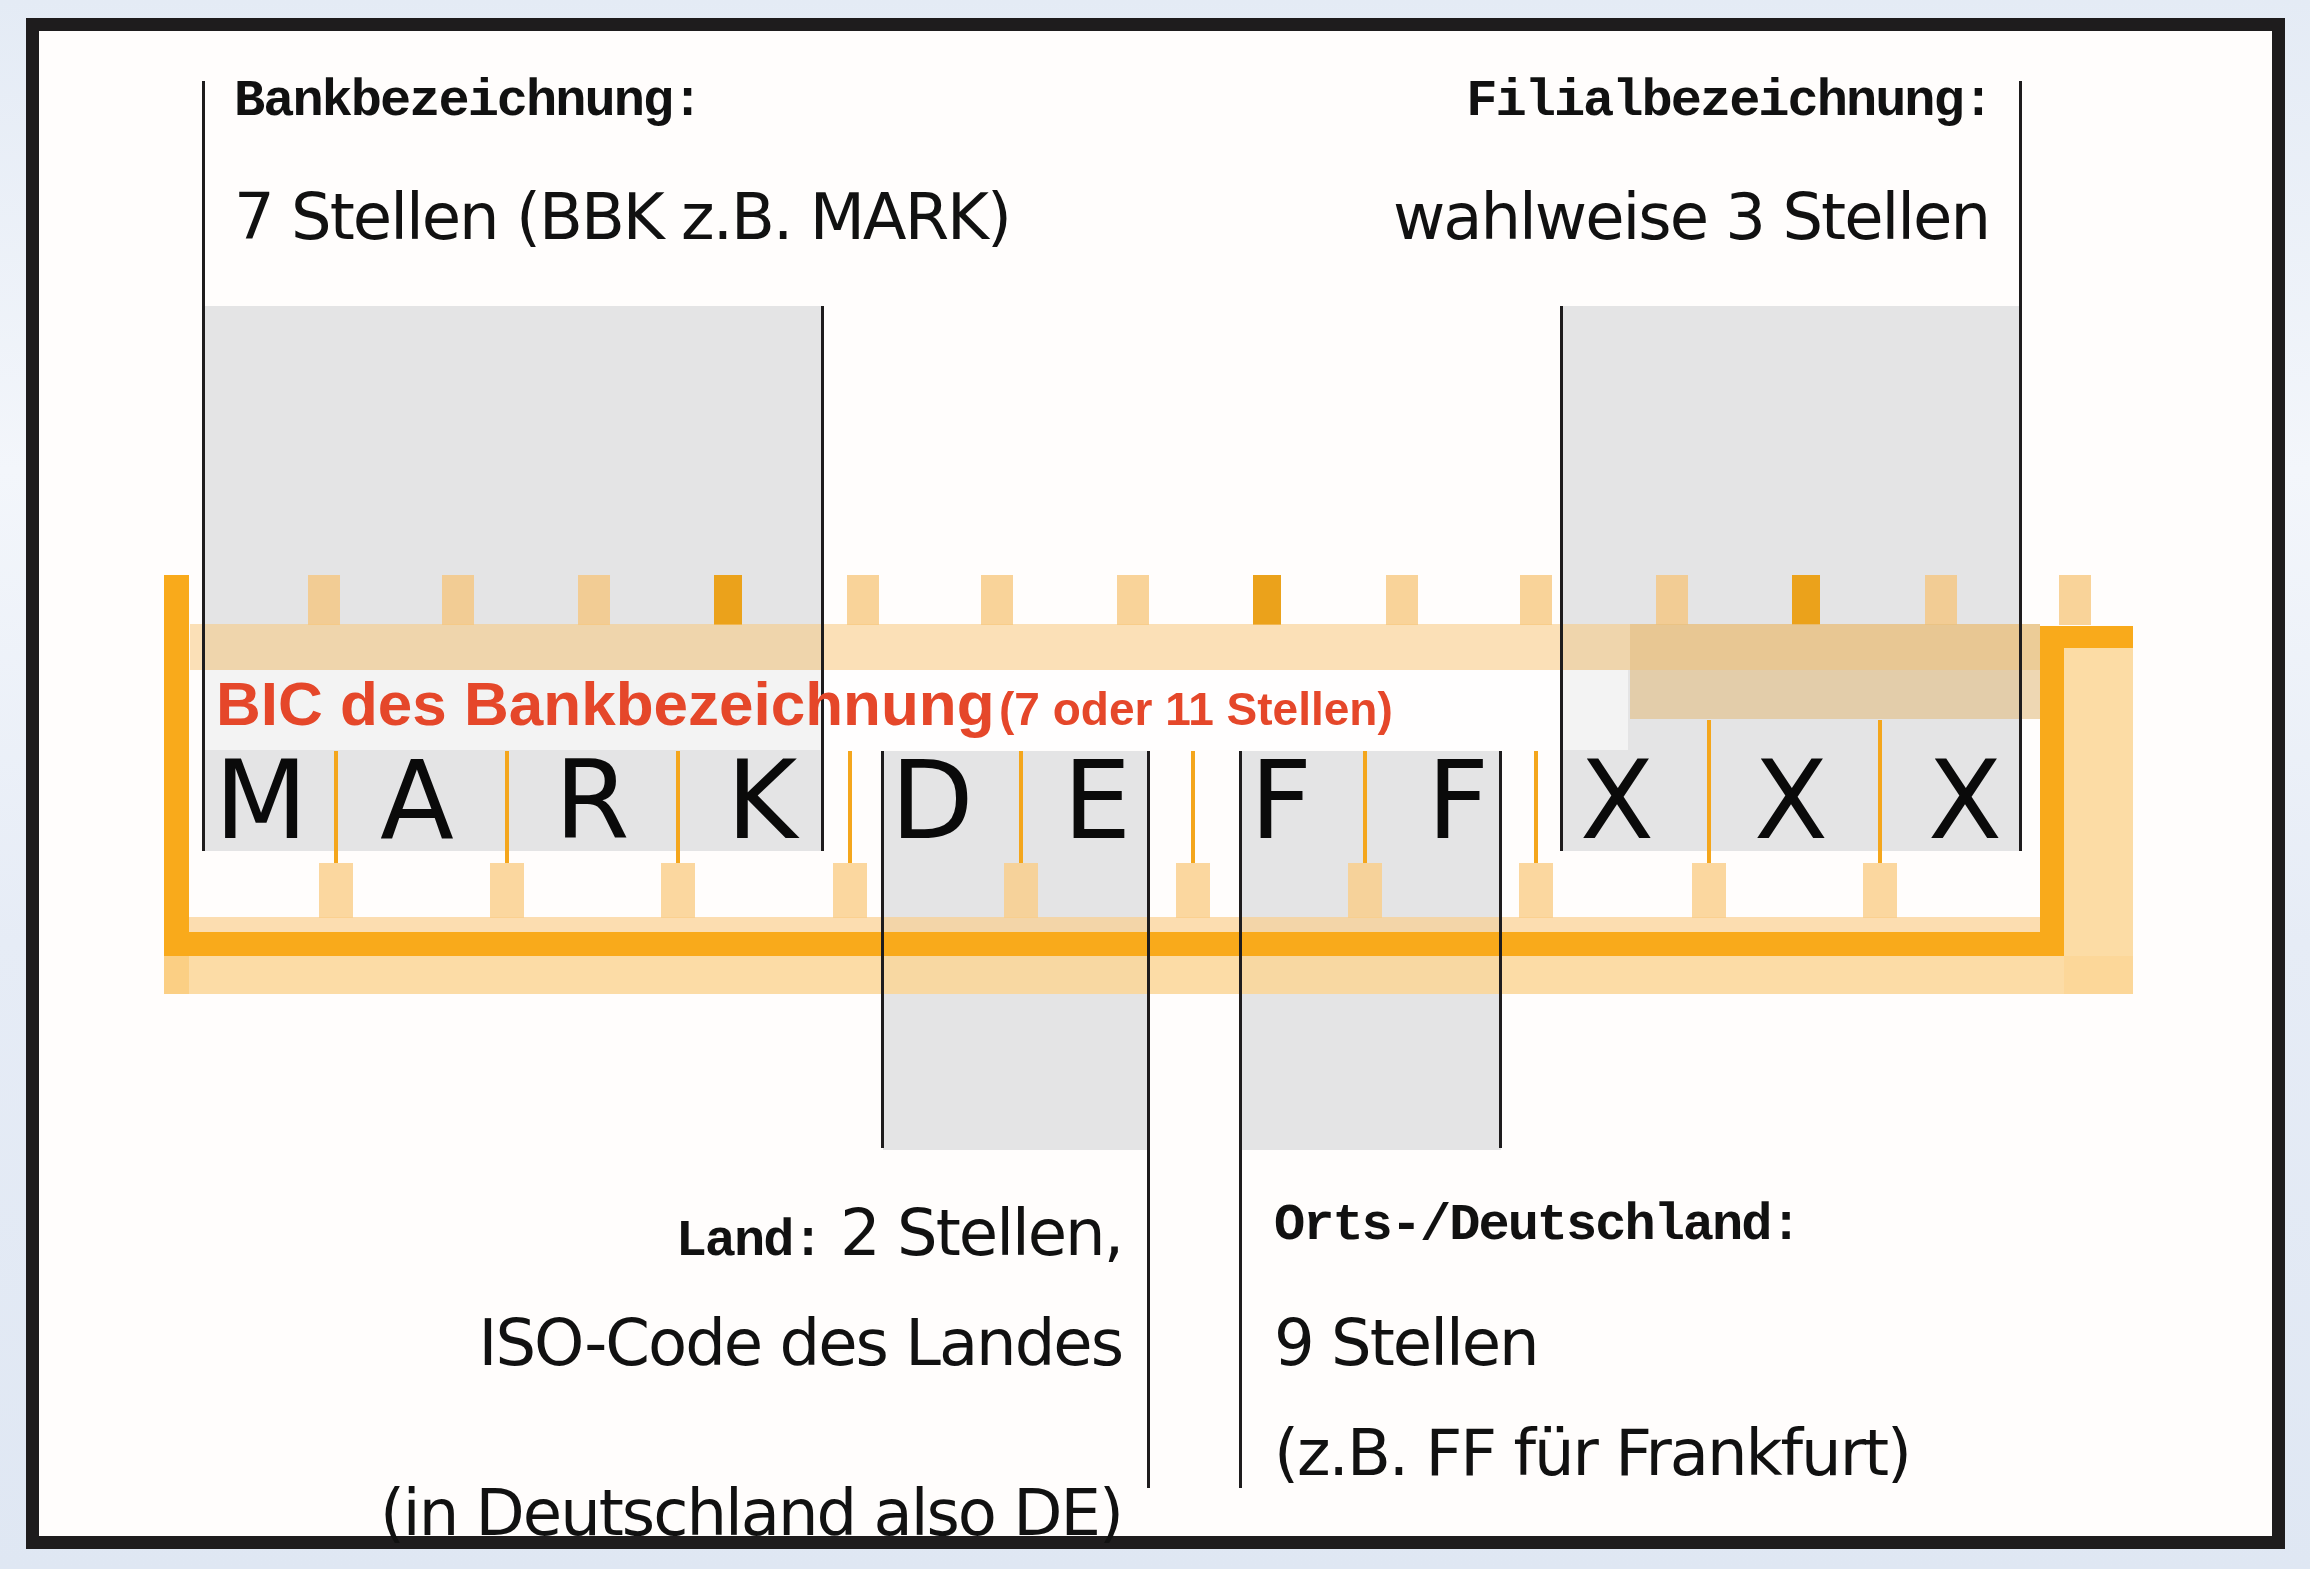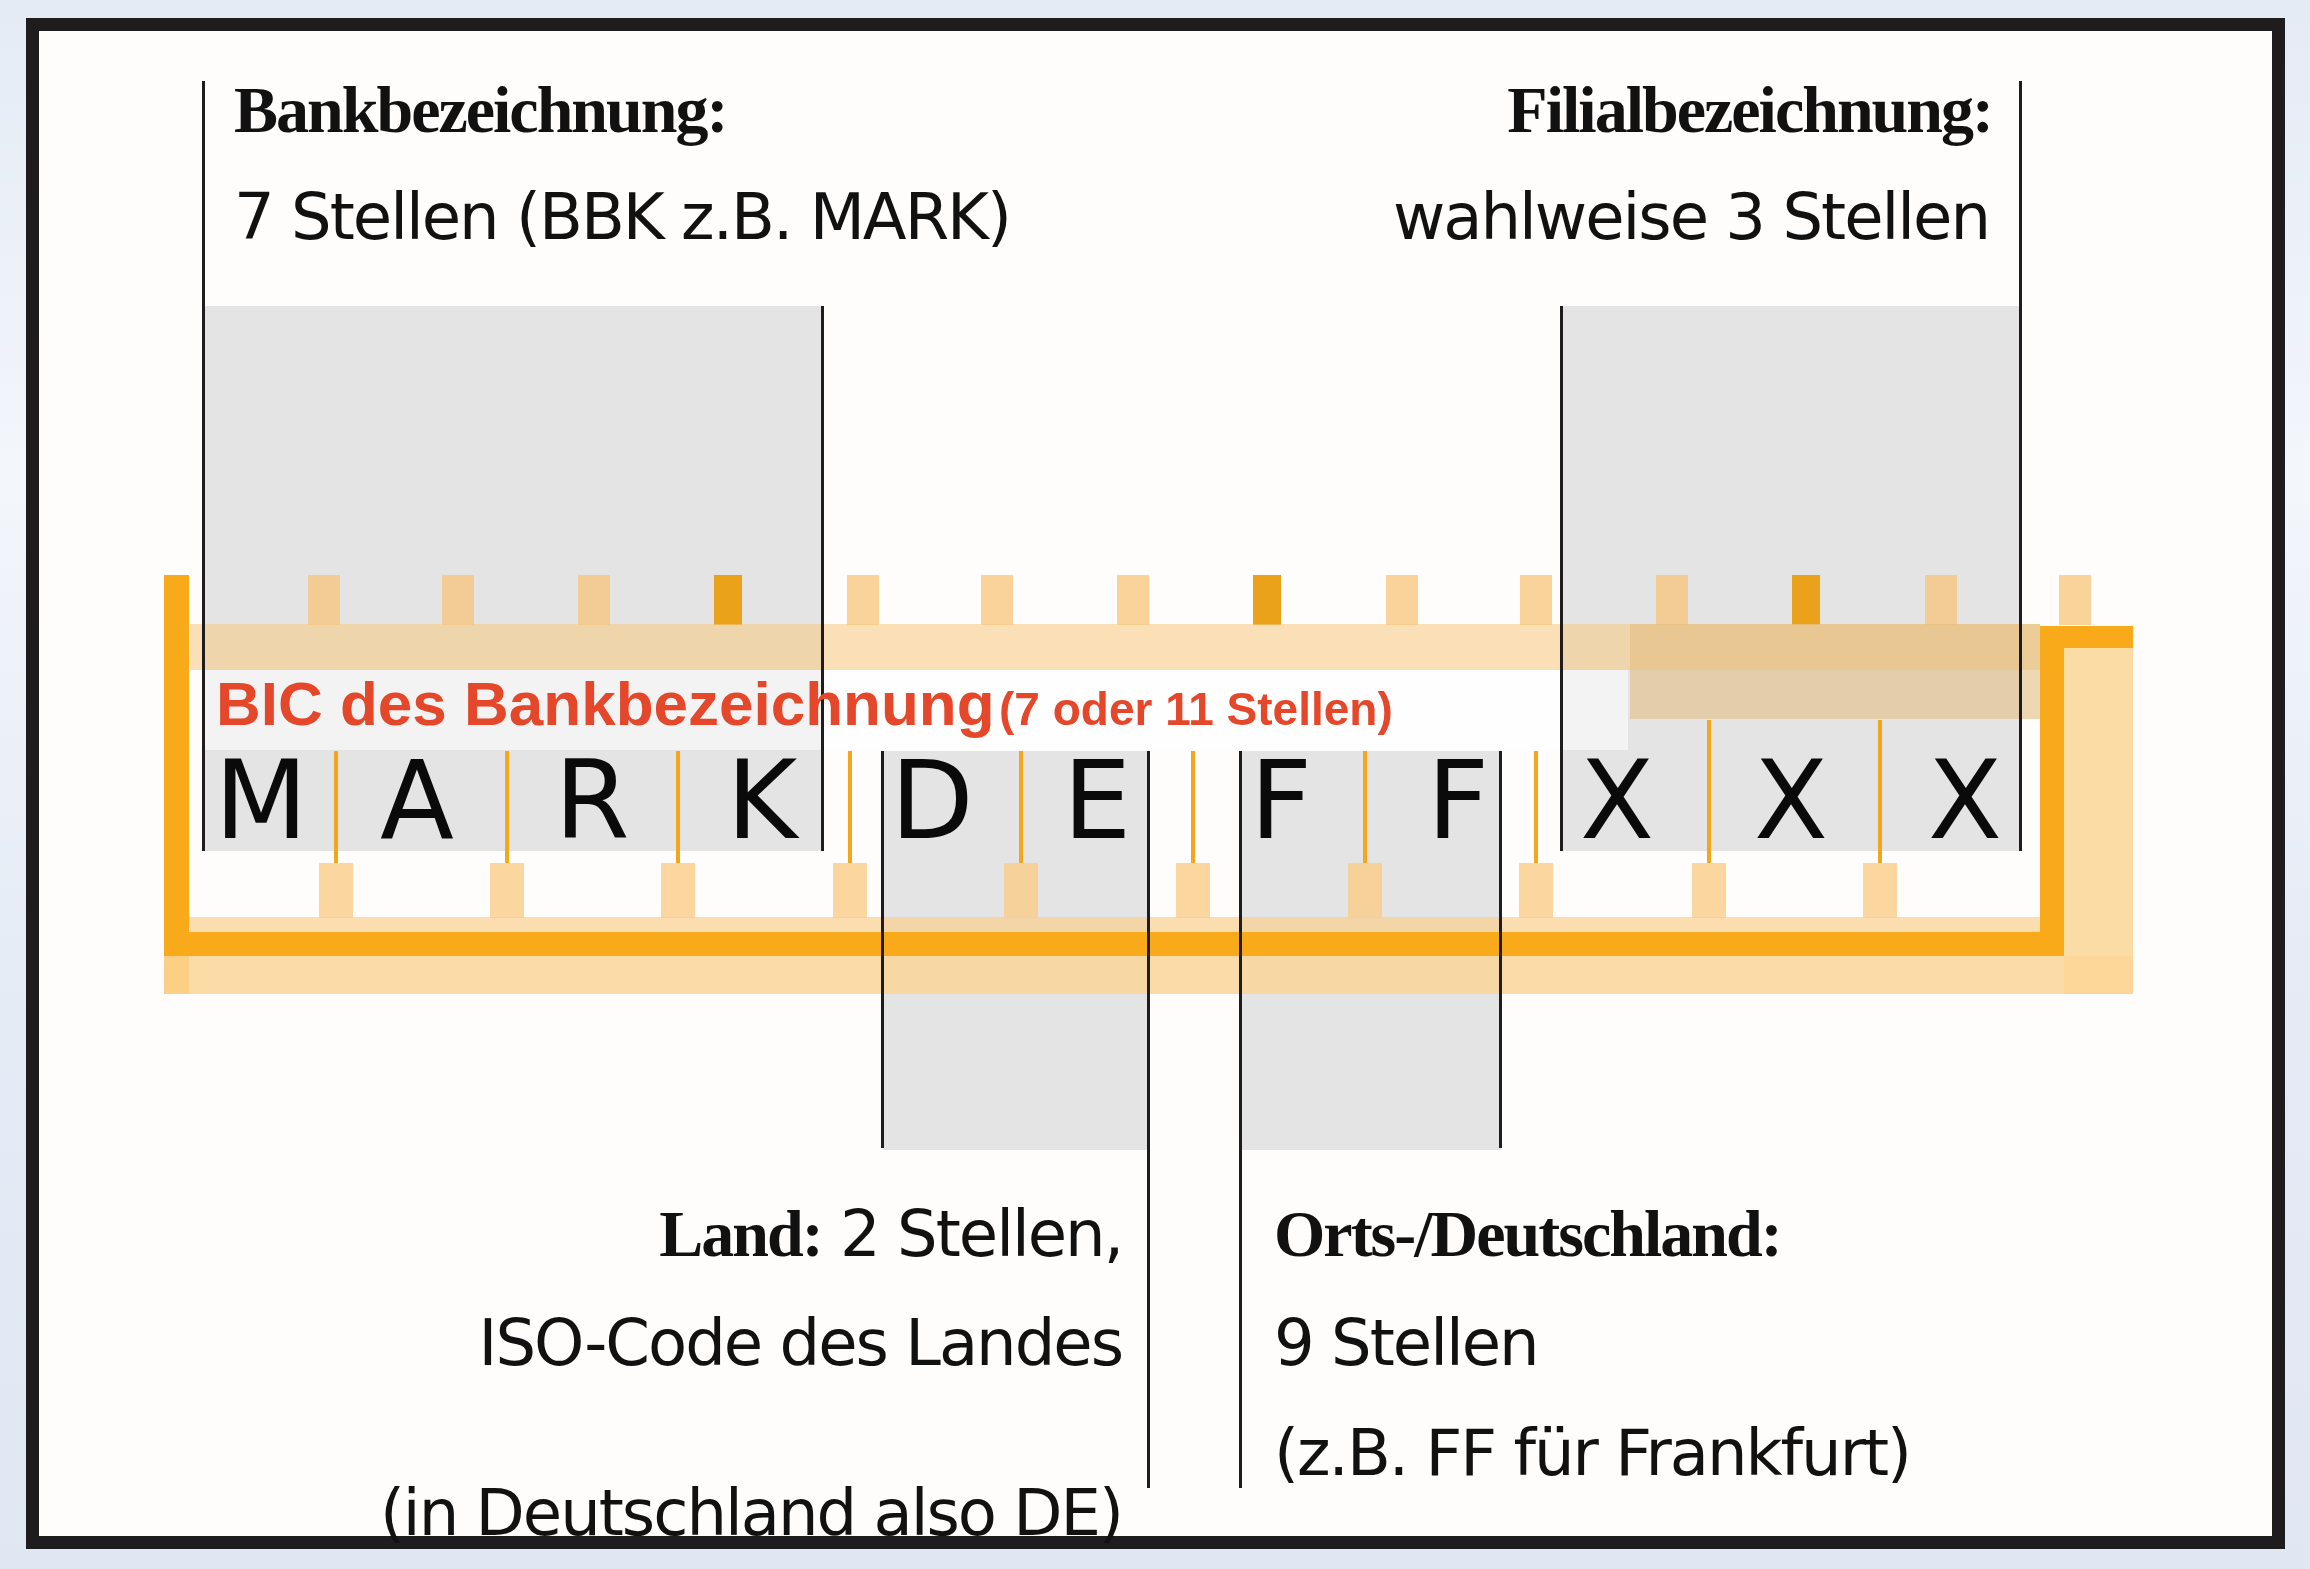--- a/index.html
+++ b/index.html
@@ -16,21 +16,21 @@
   .gray { position: absolute; background: #e4e4e5; }
   .vline { position: absolute; width: 3px; background: #1e1c1d; }
   .sep { position: absolute; width: 4px; background: #f4a61c; }
   .tick-top { position: absolute; width: 32px; height: 50px; top: 575px; background: rgba(247, 196, 120, 0.75); }
   .tick-top.dark { background: #eba21b; width: 28px; }
   .tick-bot { position: absolute; width: 34px; height: 55px; top: 863px; background: rgba(250, 205, 135, 0.8); }
   .letter {
     position: absolute; top: 745px; width: 120px; margin-left: -60px; text-align: center;
     font-family: "DejaVu Sans", sans-serif; font-size: 108px; line-height: 112px; color: #0a0a0a;
   }
-  .lbl-title { position: absolute; font-family: Liberation Serif, serif; font-weight: bold; font-size: 66px; color: #111; white-space: nowrap; letter-spacing: -2px; }
+  .lbl-title { position: absolute; font-family: Liberation Mono, monospace; font-weight: bold; font-size: 52px; color: #111; white-space: nowrap; letter-spacing: -2px; }
   .lbl-text { position: absolute; font-family: "DejaVu Sans", sans-serif; font-size: 64px; color: #111; white-space: nowrap; letter-spacing: -2px; }
   .right { text-align: center; }
   .bic-label {
     position: absolute; left: 216px; top: 668px; white-space: nowrap;
     font-family: "Liberation Sans", sans-serif; font-weight: bold; color: #e5472a;
   }
   .bic-label .main { font-size: 62px; }
   .bic-label .sub { font-size: 46px; }
 </style>
 </head>

